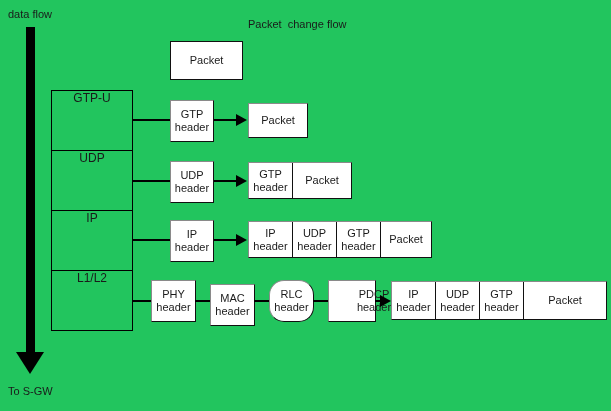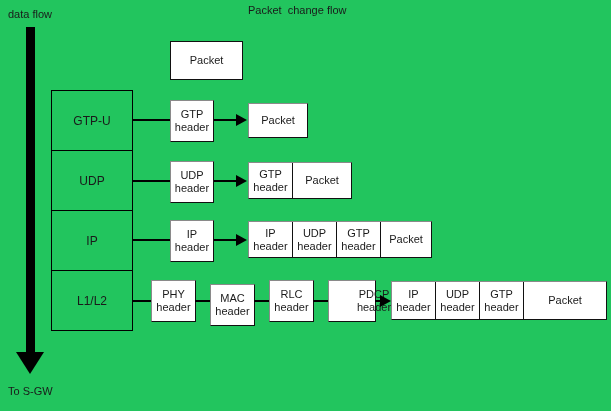--- a/index.html
+++ b/index.html
@@ -49,21 +49,20 @@
   .stack {
     position: absolute;
     border: 1.4px solid #000000;
     box-sizing: border-box;
     display: flex;
     flex-direction: column;
   }
   .stack-cell {
     flex: 1 1 0;
     display: flex;
-    align-items: center;
     justify-content: center;
     font-size: 12px;
     color: #1a1a1a;
     border-bottom: 1.4px solid #000000;
     box-sizing: border-box;
   }
   .stack-cell:last-child { border-bottom: none; }
 
   
   .box {
@@ -133,21 +132,21 @@
 
 <div id="canvas">
 
   <div class="lbl" style="left:8px; top:8px;">data flow</div>
 
   <div class="flow-shaft" style="left:26px; top:27px; width:9px; height:326px;"></div>
   <div class="flow-head" style="left:16px; top:352px;"></div>
 
   <div class="lbl" style="left:8px; top:385px;">To S-GW</div>
 
-  <div class="title" style="left:248px; top:4px;">Packet  change flow</div>
+  <div class="title" style="left:248px; top:18px;">Packet  change flow</div>
 
   <div class="box" style="left:170px; top:41px; width:73px; height:39px;">
     <span class="two-line">Packet</span>
   </div>
 
   <div class="stack" style="left:51px; top:90px; width:82px; height:241px;">
     <div class="stack-cell">
       <span>GTP-U</span>
     </div>
     <div class="stack-cell">
@@ -232,21 +231,21 @@
 header</span>
   </div>
   <div class="hline" style="left:195px; top:300px; width:17px;"></div>
 
   <div class="box shadow" style="left:210px; top:284px; width:45px; height:42px;">
     <span class="two-line">MAC
 header</span>
   </div>
   <div class="hline" style="left:254px; top:300px; width:17px;"></div>
 
-  <div class="box shadow" style="left:269px; top:280px; width:45px; height:42px;">
+  <div class="box shadow" style="left:269px; top:280px; width:45px; height:42px;border-radius:15px;">
     <span class="two-line">RLC
 header</span>
   </div>
   <div class="hline" style="left:313px; top:300px; width:17px;"></div>
 
   <div class="box shadow" style="left:328px; top:280px; width:48px; height:42px;padding-left:44px;">
     <span class="two-line">PDCP
 header</span>
   </div>
 

